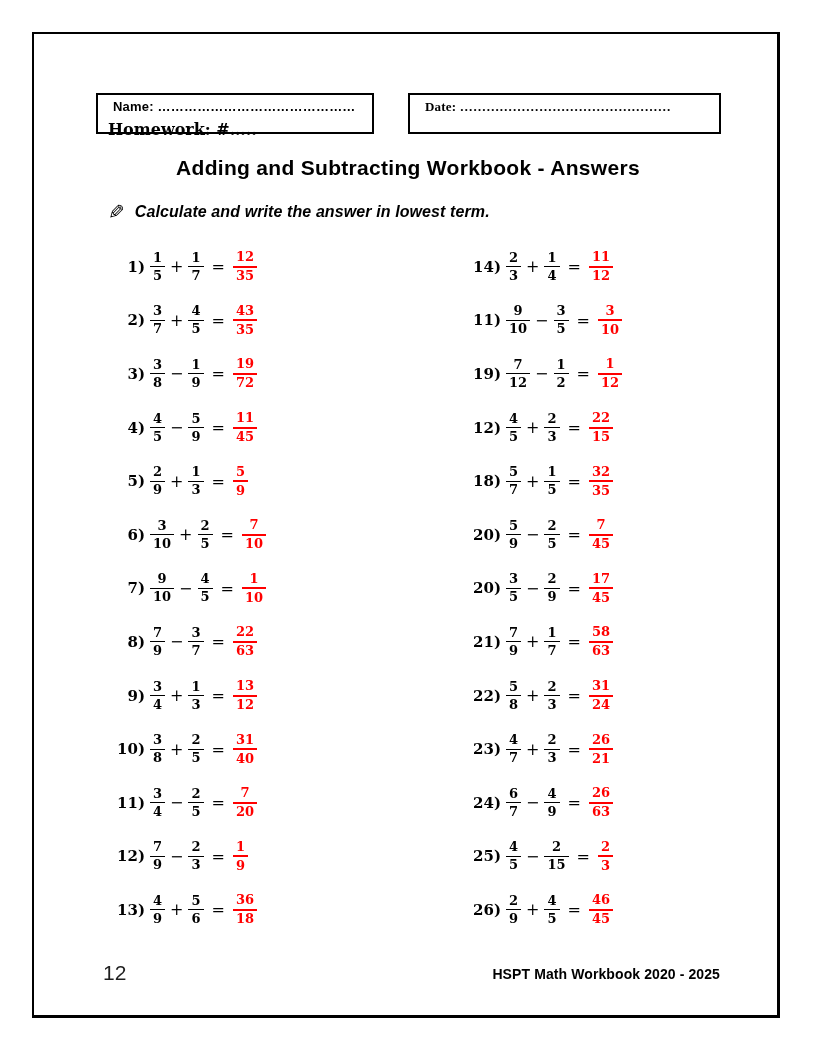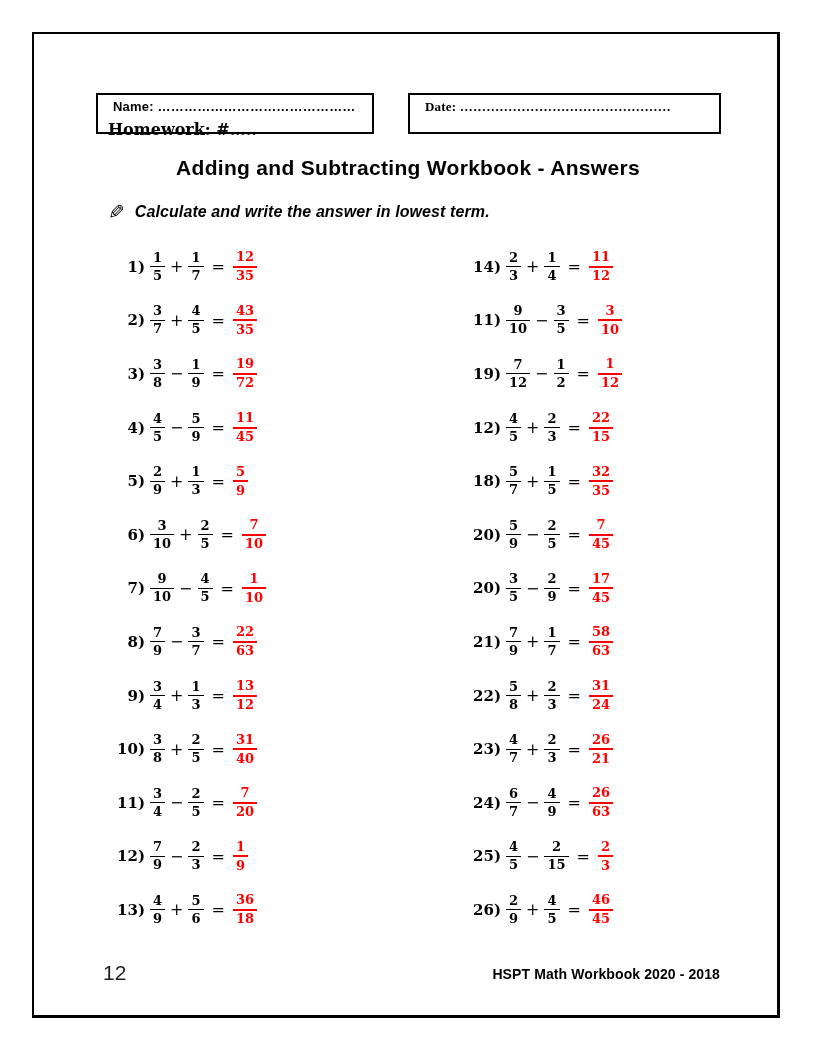--- a/index.html
+++ b/index.html
@@ -609,14 +609,14 @@
     </span>
     <span class="eq">=</span>
     <span class="frac ans">
       <span class="num">46</span>
       <span class="den">45</span>
     </span>
   </div>
 </div>
 
   <div class="page-number">12</div>
-  <div class="book-title">HSPT Math Workbook 2020 - 2018</div>
+  <div class="book-title">HSPT Math Workbook 2020 - 2025</div>
 </div>
 
 </body></html>

